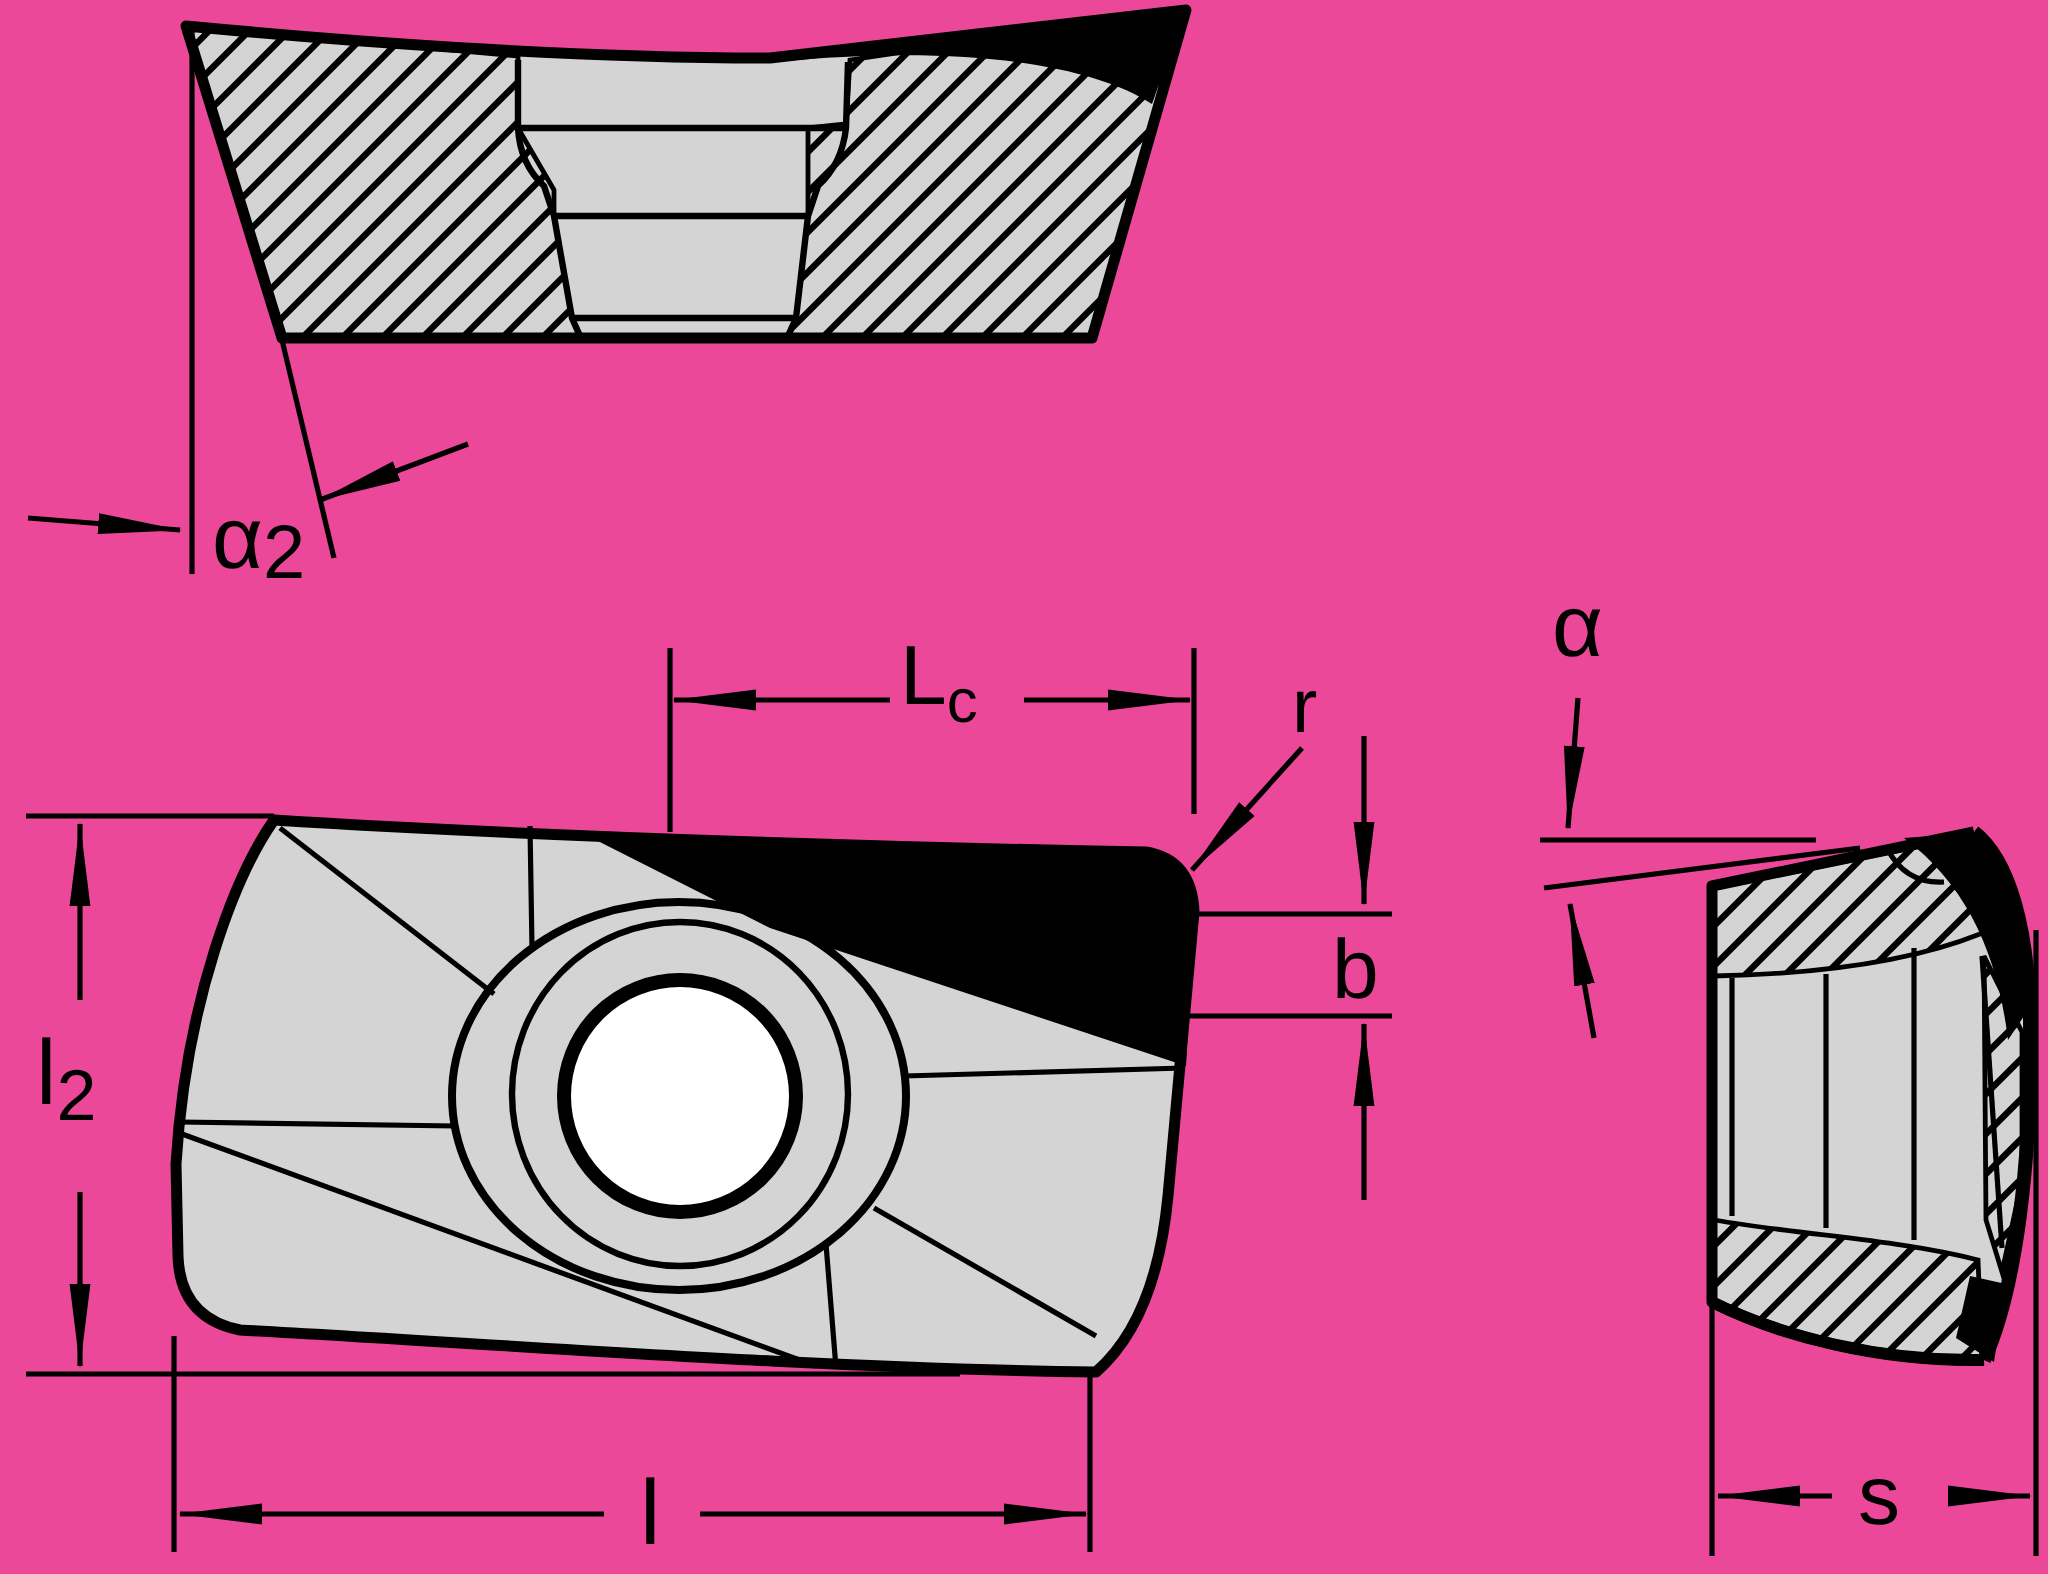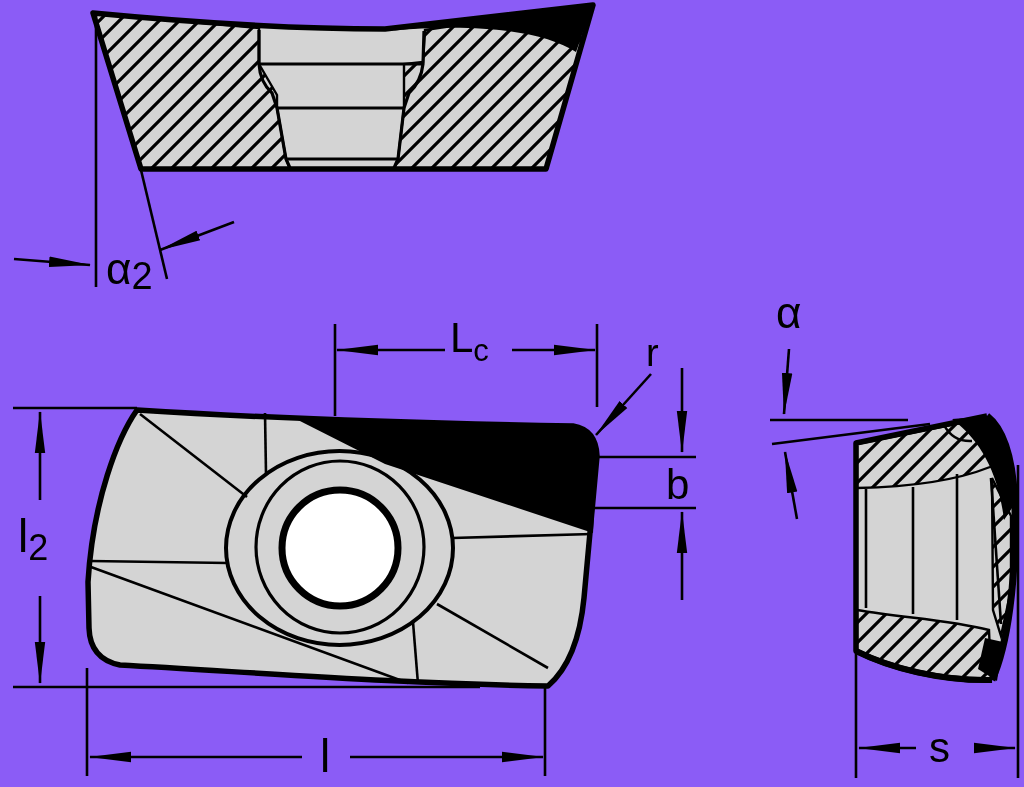--- a/index.html
+++ b/index.html
@@ -1,16 +1,16 @@
 <!DOCTYPE html>
 <html><head>
 <meta charset="utf-8">
 <style>
   html,body{margin:0;padding:0;background:#ffffff;}
-  .stage{position:relative;width:1024px;height:787px;background:#8b5cf6;overflow:hidden;}
+  .stage{position:relative;width:1024px;height:787px;background:#ec4899;overflow:hidden;}
   svg{display:block;}
   text{font-family:"Liberation Sans","DejaVu Sans",sans-serif;fill:#000;}
   .base{fill:#d4d4d4;}
   .ink{stroke:#000;fill:none;}
   .thin{stroke:#000;stroke-width:2.6;fill:none;}
   .med{stroke:#000;stroke-width:3.2;fill:none;}
   .thick{stroke:#000;stroke-width:5.5;fill:none;stroke-linejoin:round;}
   .black{fill:#000;stroke:none;}
   .hatch{fill:url(#hatch);stroke:#000;stroke-width:2.4;}
 </style>

